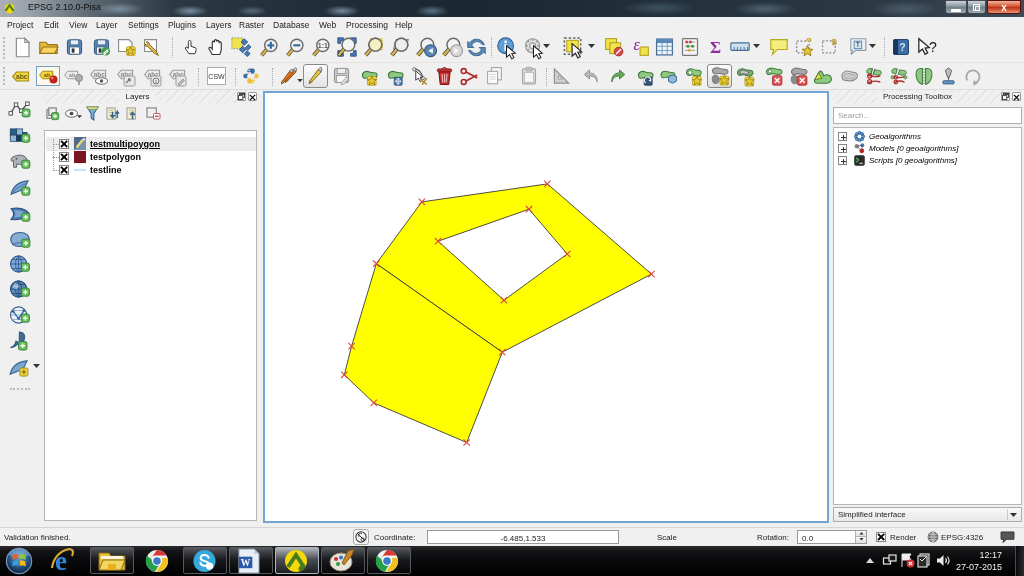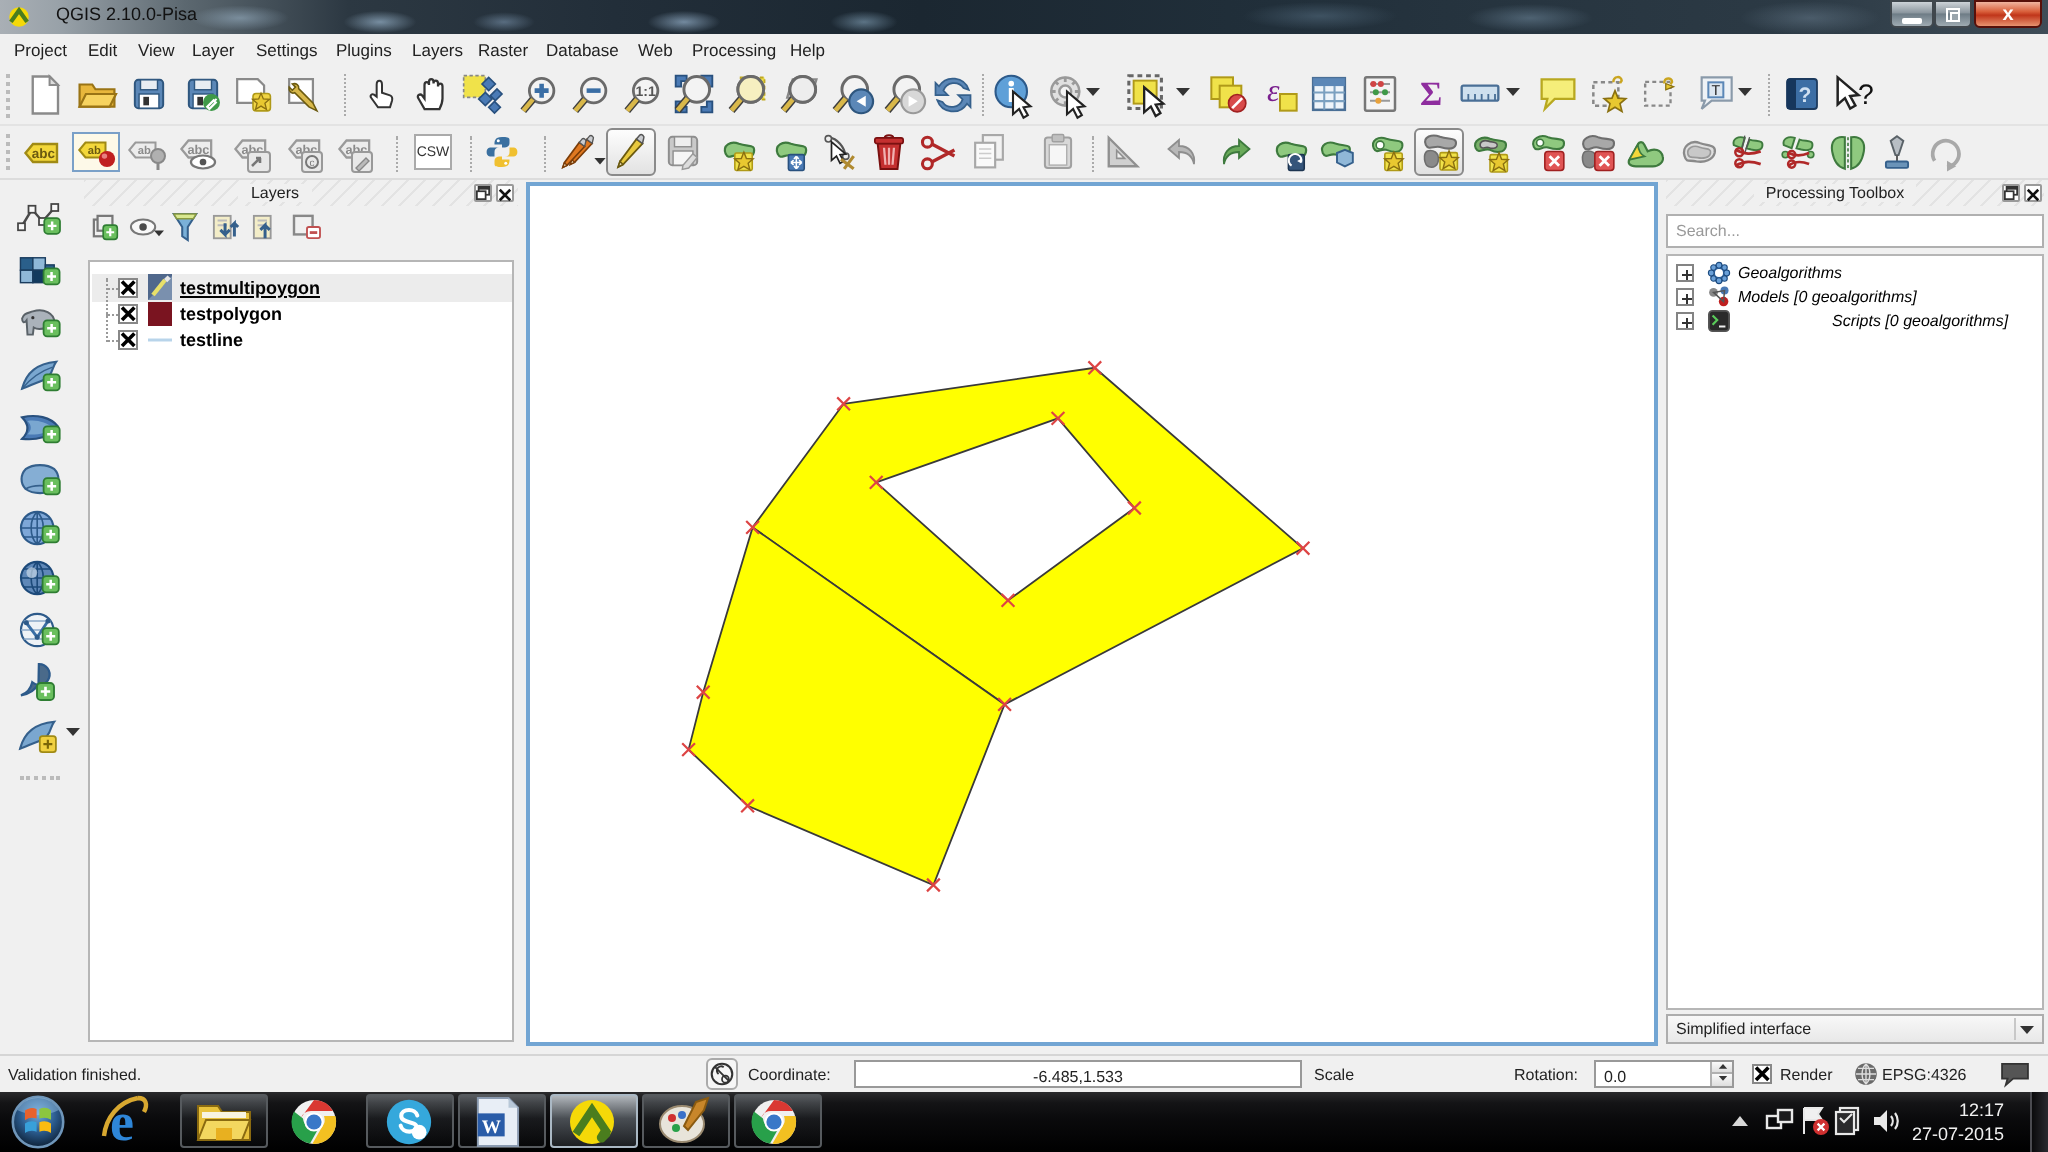--- a/index.html
+++ b/index.html
@@ -44,21 +44,21 @@
 .treerow { position:absolute; font-size:9px; color:#000; }
 .expander { position:absolute; width:9px; height:9px; border:1px solid #848484; background:#fff; }
 </style>
 </head>
 <body>
 <div id="titlebar" class="abs">
   <svg class="ic" style="left:3px;top:2px" width="13" height="13" viewBox="0 0 16 16">
     <circle cx="8" cy="8" r="6" fill="#f5d908"></circle>
     <path d="M3 11 L8 4 L13 11" fill="none" stroke="#4a7d1e" stroke-width="2.6"></path>
   </svg>
-  <span class="ttext">QGIS 2.10.0-Pisa</span>
+  <span class="ttext">EPSG 2.10.0-Pisa</span>
   <div style="position:absolute;right:57px;top:0;width:22px;height:14px;background:linear-gradient(#cdd3d8,#8b969e 45%,#6e7c86 50%,#9fabb2);border:1px solid #40474d;border-radius:0 0 3px 3px;">
     <div style="position:absolute;left:5px;top:8px;width:10px;height:3px;background:#fff;border-radius:1px;"></div>
   </div>
   <div style="position:absolute;right:38px;top:0;width:19px;height:14px;background:linear-gradient(#cdd3d8,#8b969e 45%,#6e7c86 50%,#9fabb2);border:1px solid #40474d;border-radius:0 0 3px 3px;">
     <div style="position:absolute;left:5px;top:3px;width:7px;height:7px;border:1px solid #fff;background:transparent;"></div>
     <div style="position:absolute;left:7px;top:5px;width:5px;height:5px;border:1px solid #fff;background:#9aa5ac;"></div>
   </div>
   <div style="position:absolute;right:3px;top:0;width:34px;height:14px;background:linear-gradient(#f0b4a0,#d95f3b 40%,#c0351a 55%,#e8936f);border:1px solid #57100a;border-radius:0 0 3px 3px;color:#fff;font-weight:bold;font-size:10px;text-align:center;line-height:13px;">x</div>
 </div>
 <div id="menubar" class="abs">
@@ -745,39 +745,39 @@
       <circle cx="8.5" cy="8.5" r="2.6" fill="#c02020"></circle>
       <path d="M3 3.5 L9 2.5 L8.5 8.5 z" fill="none" stroke="#555" stroke-width=".8"></path>
     </svg>
   <svg class="ic" style="left:20px;top:27px" width="11" height="11" viewBox="0 0 12 12">
       <rect x="0.5" y="0.5" width="11" height="11" rx="2" fill="#2a2a2a" stroke="#555"></rect>
       <path d="M2.5 3 l2.5 2.5 -2.5 2.5" fill="none" stroke="#5acc5a" stroke-width="1.2"></path>
       <path d="M6 9 h3.5" stroke="#eee" stroke-width="1.1"></path>
     </svg>
   <div class="treerow" style="left:35px;top:4px;font-size:8px;">Geoalgorithms</div>
   <div class="treerow" style="left:35px;top:16px;font-size:8px;">Models [0 geoalgorithms]</div>
-  <div class="treerow" style="left:35px;top:28px;font-size:8px;margin-left:47px;">Scripts [0 geoalgorithms]</div>
+  <div class="treerow" style="left:35px;top:28px;font-size:8px;">Scripts [0 geoalgorithms]</div>
 </div>
 <div id="ptoolCombo">Simplified interface
   <svg class="ic" style="right:4px;top:5px" width="7" height="5" viewBox="0 0 7 5">
       <use href="#darr"></use>
     </svg>
   <div style="position:absolute;right:13px;top:1px;width:1px;height:11px;background:#c8c8c8"></div>
 </div>
 <div id="statusbar" class="abs">
   <span style="position:absolute;left:4px;top:5px">Validation finished.</span>
   <div style="position:absolute;left:353px;top:1px;width:16px;height:16px;border:1px solid #aaa;border-radius:3px;background:#f6f6f6;">
     <svg width="12" height="12" viewBox="0 0 14 14" style="display:block;margin:1px">
         <circle cx="7" cy="7" r="6" fill="none" stroke="#333" stroke-width="1.2"></circle>
         <path d="M3 3 l8 8 M8 3 a2.5 2.5 0 1 0 -3 4" fill="none" stroke="#333" stroke-width="1.1"></path>
         <circle cx="9" cy="10" r="2" fill="none" stroke="#333"></circle>
       </svg>
   </div>
   <span style="position:absolute;left:374px;top:5px">Coordinate:</span>
-  <div style="position:absolute;left:427px;top:2px;width:224px;height:14px;background:#fff;border:1px solid #999;font-size:8px;text-align:center;padding-top:3px;">-6.485,1.533</div>
+  <div style="position:absolute;left:427px;top:2px;width:192px;height:14px;background:#fff;border:1px solid #999;font-size:8px;text-align:center;padding-top:3px;">-6.485,1.533</div>
   <span style="position:absolute;left:657px;top:5px">Scale</span>
   <div style="position:absolute;left:683px;top:2px;width:71px;height:14px;background:#f0abfc;border:1px solid #999;margin-top:16px;">
     <span style="position:absolute;left:4px;top:3px;font-size:8px">1:1,448,622</span>
     <div style="position:absolute;right:0;top:0;width:12px;height:12px;background:linear-gradient(#fafafa,#dedede);border-left:1px solid #b0b0b0;">
         <svg width="7" height="5" viewBox="0 0 7 5" style="display:block;margin:4px auto 0">
           <use href="#darr"></use>
         </svg>
       </div>
   </div>
   <span style="position:absolute;left:757px;top:5px">Rotation:</span>

